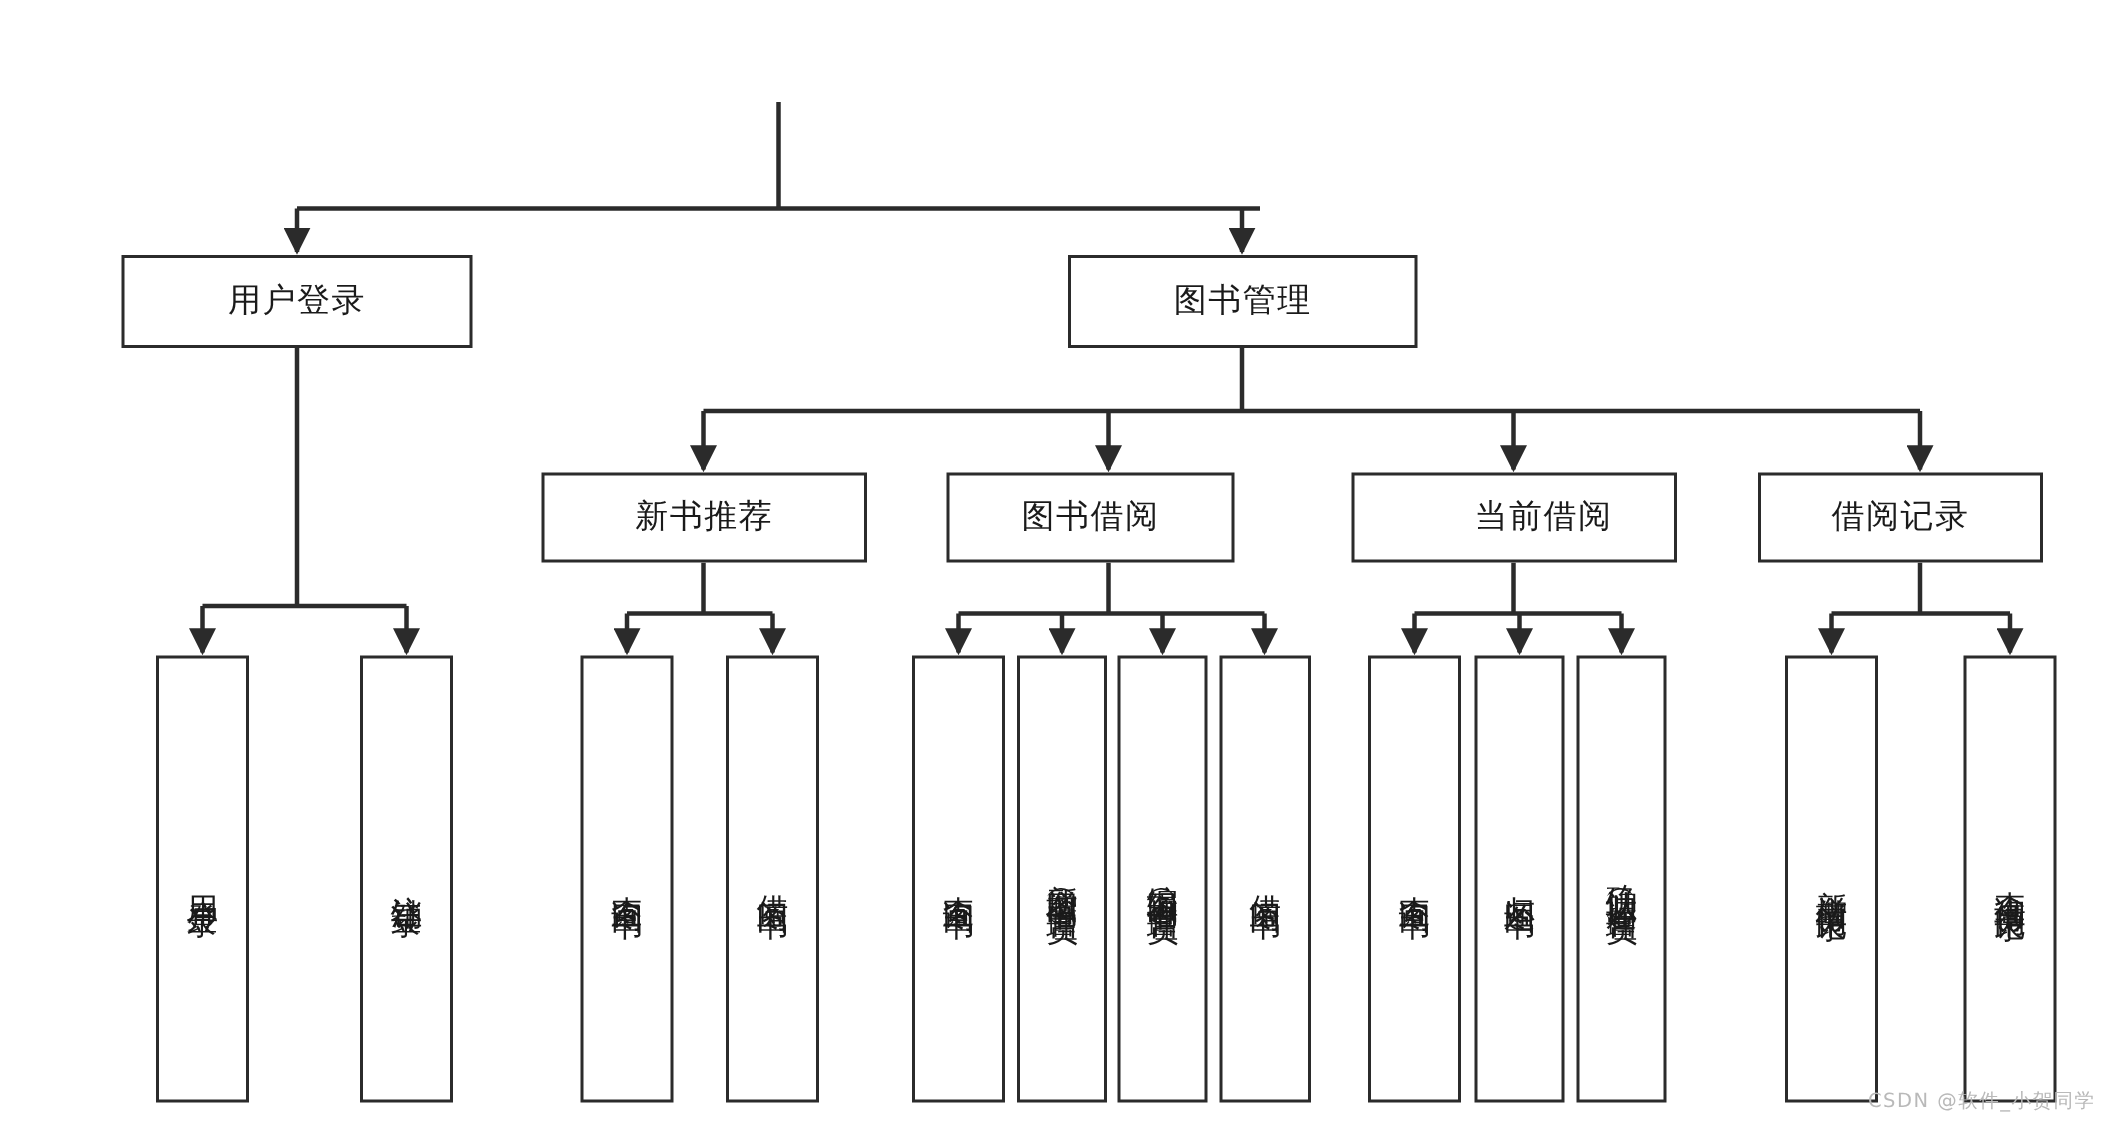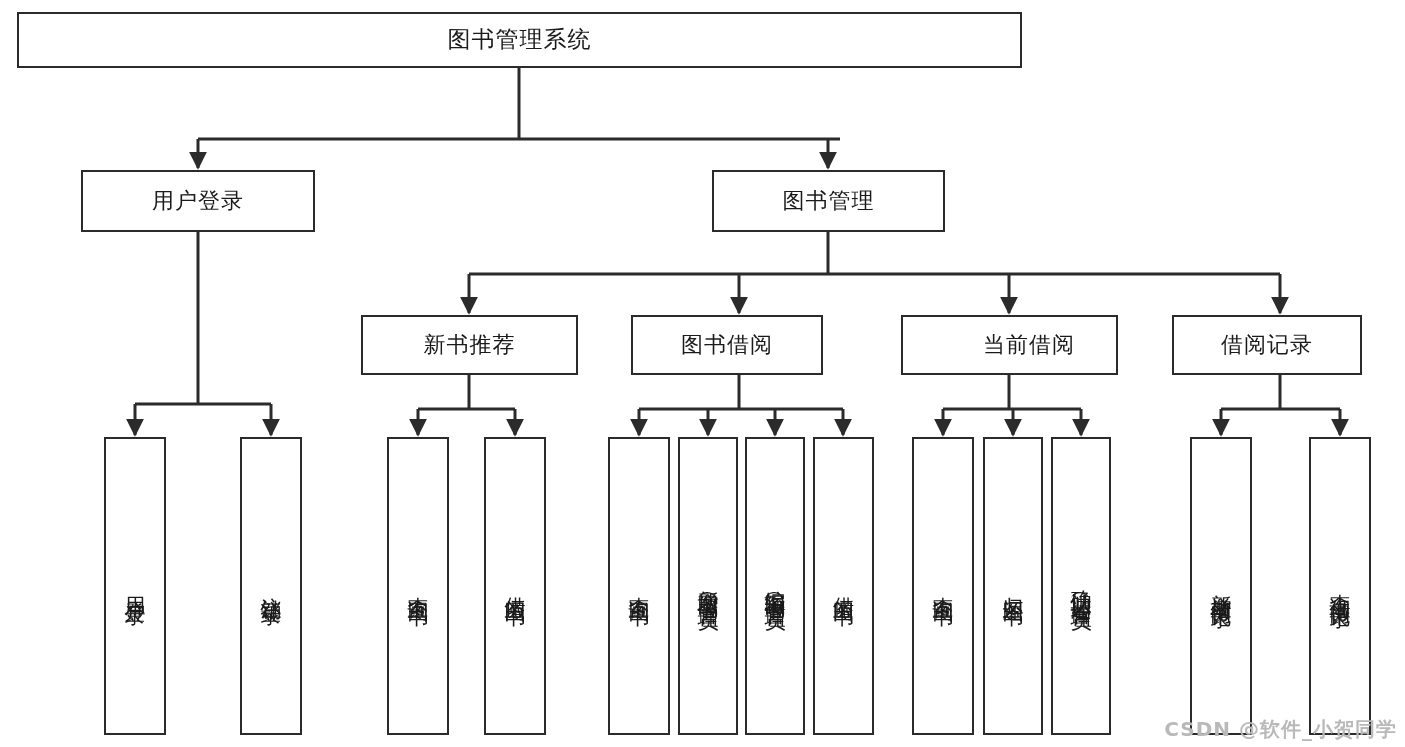--- a/index.html
+++ b/index.html
@@ -60,25 +60,24 @@
   }
   .node.vert {
     writing-mode: horizontal-tb;
     align-items: center;
     justify-content: center;
   }
   #watermark {
     position: absolute;
     right: 8px;
     bottom: 4px;
-    font-size: 20px;
+    font-size: 13px;
     color: #b9b9b9;
     letter-spacing: 1px;
     white-space: nowrap;
-    font-weight: bold;
   }
 </style>
 </head>
 <body>
 
 <div id="canvas">
 
   <svg id="wires" viewBox="0 0 1405 747" xmlns="http://www.w3.org/2000/svg">
     <defs>
       <marker id="arrow" viewBox="0 0 10 10" refX="9" refY="5" markerWidth="6" markerHeight="6" orient="auto-start-reverse">
@@ -122,23 +121,20 @@
       <path d="M 1013 409 L 1013 435" marker-end="url(#arrow)"></path>
       <path d="M 1081 409 L 1081 435" marker-end="url(#arrow)"></path>
 
       <path d="M 1280 375 L 1280 409"></path>
       <path d="M 1221 409 L 1340 409"></path>
       <path d="M 1221 409 L 1221 435" marker-end="url(#arrow)"></path>
       <path d="M 1340 409 L 1340 435" marker-end="url(#arrow)"></path>
     </g>
   </svg>
 
-  <div class="node horiz root" id="node-root" style="left: 17px; top: 12px; width: 1005px; height: 56px;">
-    <span>图书管理系统</span>
-  </div>
 
   <div class="node horiz" id="node-l2-0" style="left: 81px; top: 170px; width: 234px; height: 62px;">
     <span>用户登录</span>
   </div>
   <div class="node horiz" id="node-l3-0" style="left: 361px; top: 315px; width: 217px; height: 60px;">
     <span>新书推荐</span>
   </div>
 
   <div class="node horiz" id="node-l2-1" style="left: 712px; top: 170px; width: 233px; height: 62px;">
     <span>图书管理</span>

